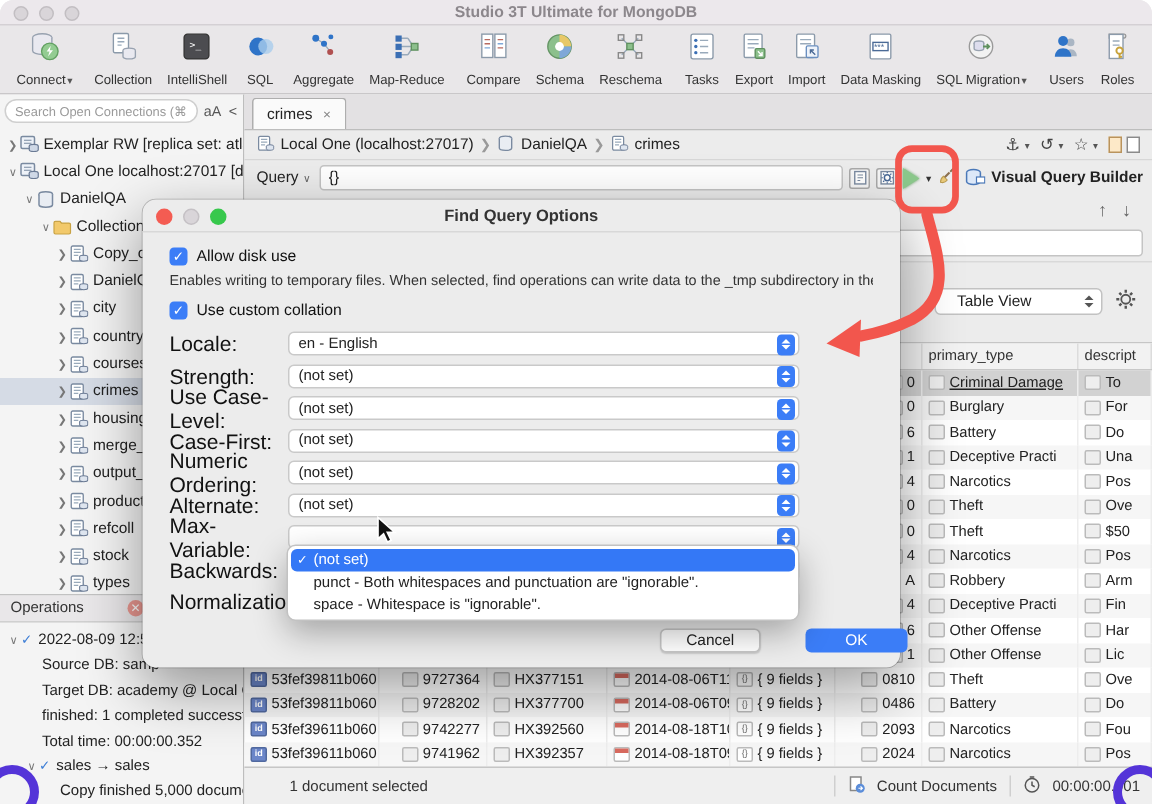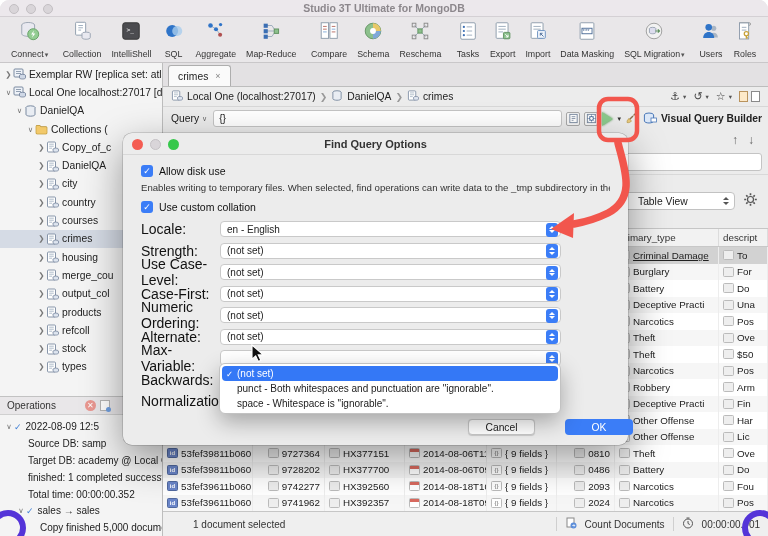--- a/index.html
+++ b/index.html
@@ -103,21 +103,21 @@
   .c-ic.cal { background:#fff; position:relative; }
   .c-ic.cal::before { content:""; position:absolute; top:0; left:0; right:0; height:3px; background:#d86a5f; }
   .c-ic.obj { background:#fff; color:#666; }
 
   .statusbar { flex:1; background:#efefef; border-top:1px solid #c6c6c6; display:flex; align-items:center; font-size:10px; color:#333; padding:0 8px 0 30px; }
   .sb-right { margin-left:auto; display:flex; align-items:center; gap:8px; }
   .sb-div { width:1px; height:14px; background:#cfcfcf; }
   .sb-ic svg { width:12px; height:12px; }
 
   
-  .dialog { position:absolute; left:95px; top:133px; width:505px; height:312px; background:#ececec; border-radius:9px; box-shadow:0 14px 40px rgba(0,0,0,.40), 0 0 0 0.5px rgba(0,0,0,.25); z-index:20;margin-left:28px; }
+  .dialog { position:absolute; left:95px; top:133px; width:505px; height:312px; background:#ececec; border-radius:9px; box-shadow:0 14px 40px rgba(0,0,0,.40), 0 0 0 0.5px rgba(0,0,0,.25); z-index:20; }
   .dlg-titlebar { height:22px; display:flex; align-items:center; justify-content:center; position:relative; border-bottom:1px solid #d8d8d8; }
   .dlg-title { font-size:11px; font-weight:bold; color:#333; }
   .dlg-lights { position:absolute; left:9px; top:6px; display:flex; gap:7px; }
   .dl { width:11px; height:11px; border-radius:50%; }
   .dl.r { background:#f45c52; } .dl.y { background:#d9d5d9; border:0.5px solid #c5c1c5; } .dl.g { background:#37c84c; }
   .dlg-body { position:relative; padding:8px 18px 0 18px; height:290px; }
   .cb-row { display:flex; align-items:center; gap:6px; margin-bottom:4px; height:15px; }
   .cb { width:12px; height:12px; border-radius:3px; background:#3b7df7; color:#fff; font-size:9px; line-height:12px; text-align:center; flex:0 0 auto; }
   .cb-label { font-size:10.5px; color:#111; }
   .help { font-size:9.6px; color:#333; margin:3px 0 6px 0; white-space:nowrap; overflow:hidden; }
@@ -336,20 +336,25 @@
               <circle cx="13.5" cy="15" r="2.3" fill="none" stroke="#c8a23a" stroke-width="1.4"></circle>
               <path d="M13.5 17.3v3.2M13.5 19.5h1.8" stroke="#c8a23a" stroke-width="1.4"></path>
             </svg>
           </div>
           <span><span class="tb-label">Roles</span></span>
         </div>
       </div>
 
     <div class="body">
       <div class="sidebar">
+        <div class="side-top">
+          <div class="search-pill">Search Open Connections (⌘</div>
+          <span class="side-btn">aA</span>
+          <span class="side-btn">&lt;</span>
+        </div>
         <div class="tree" id="tree">
             <div class="tree-row" style="padding-left: 4px;">
               <span class="chev">❯</span>
               <span class="t-icon"><svg viewBox="0 0 13 12">
                   <rect x="1" y="1" width="9" height="8" rx="1" fill="#eef2f8" stroke="#7a8aa0"></rect>
                   <path d="M3 3.5h5M3 5.5h5" stroke="#7a8aa0" stroke-width="0.8"></path>
                   <ellipse cx="9.5" cy="7.5" rx="3" ry="1.2" fill="#cfd8e6" stroke="#6a7a94" stroke-width="0.8"></ellipse>
                   <path d="M6.5 7.5v2.3c0 .7 1.3 1.2 3 1.2s3-.5 3-1.2V7.5" fill="#cfd8e6" stroke="#6a7a94" stroke-width="0.8"></path>
                 </svg></span>
               <span>Exemplar RW [replica set: atlas-a</span>

